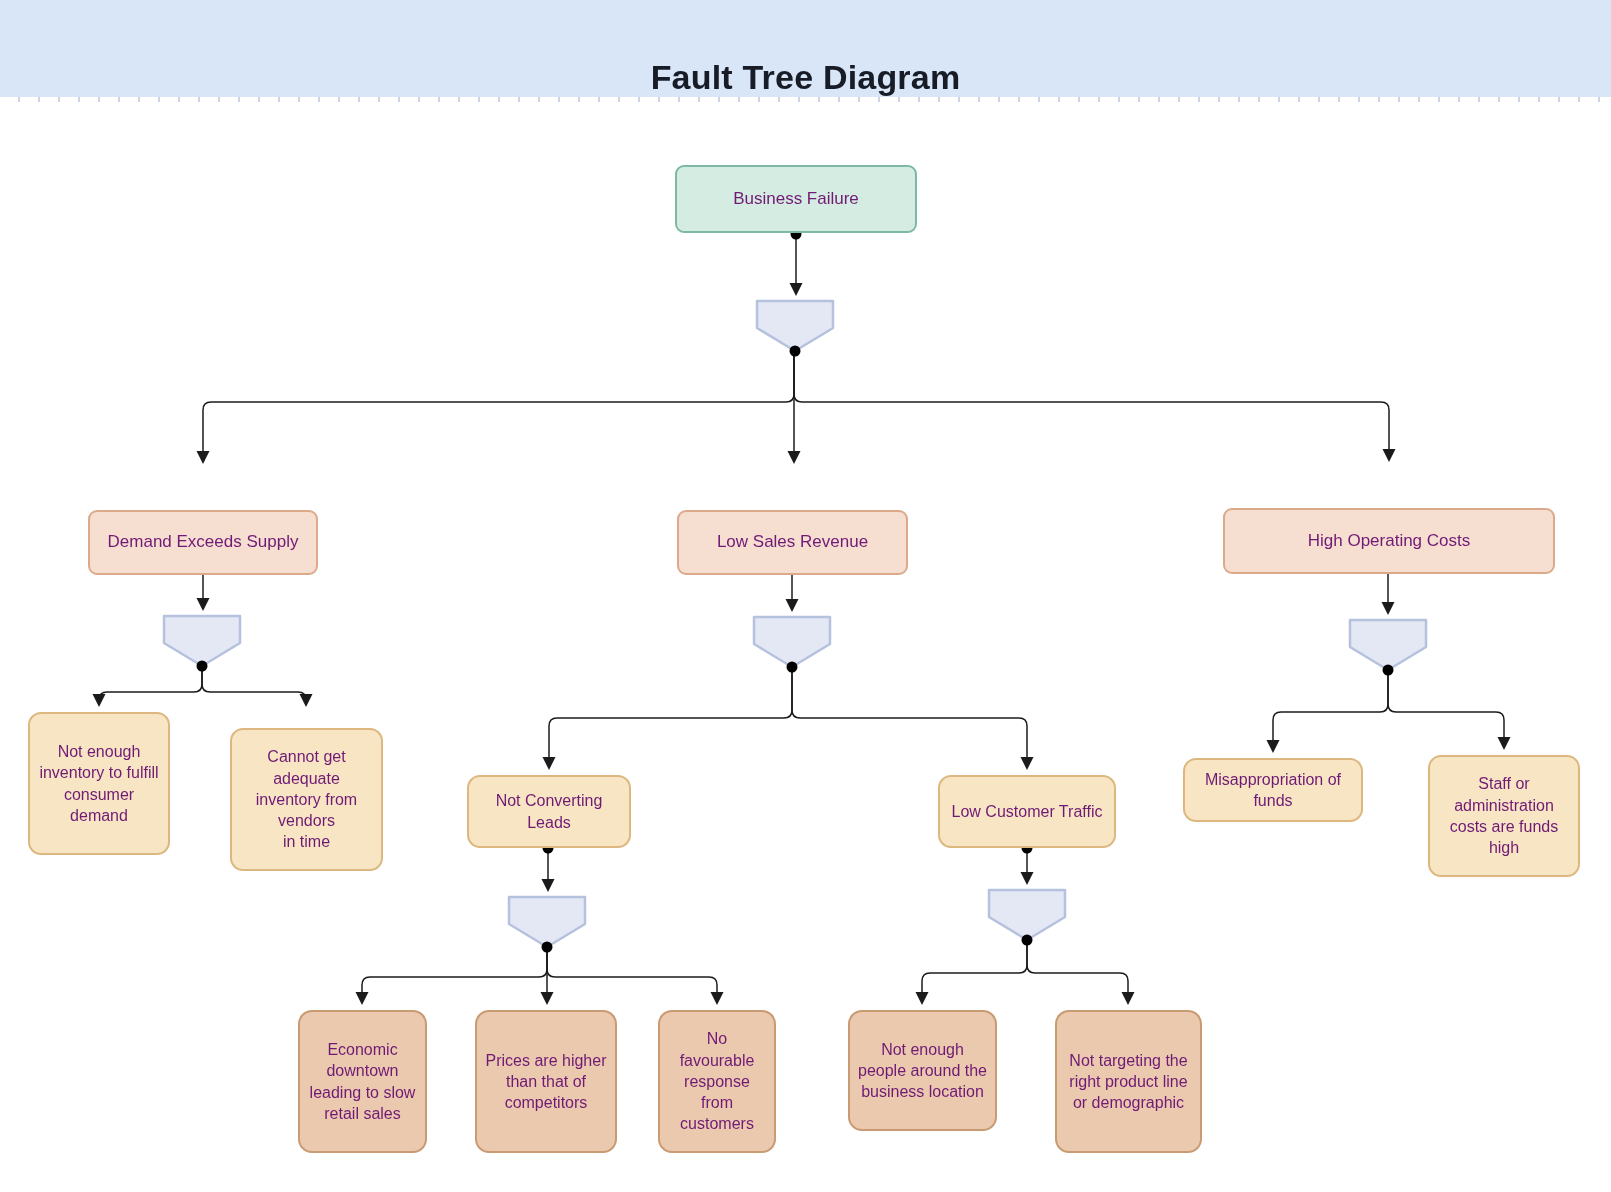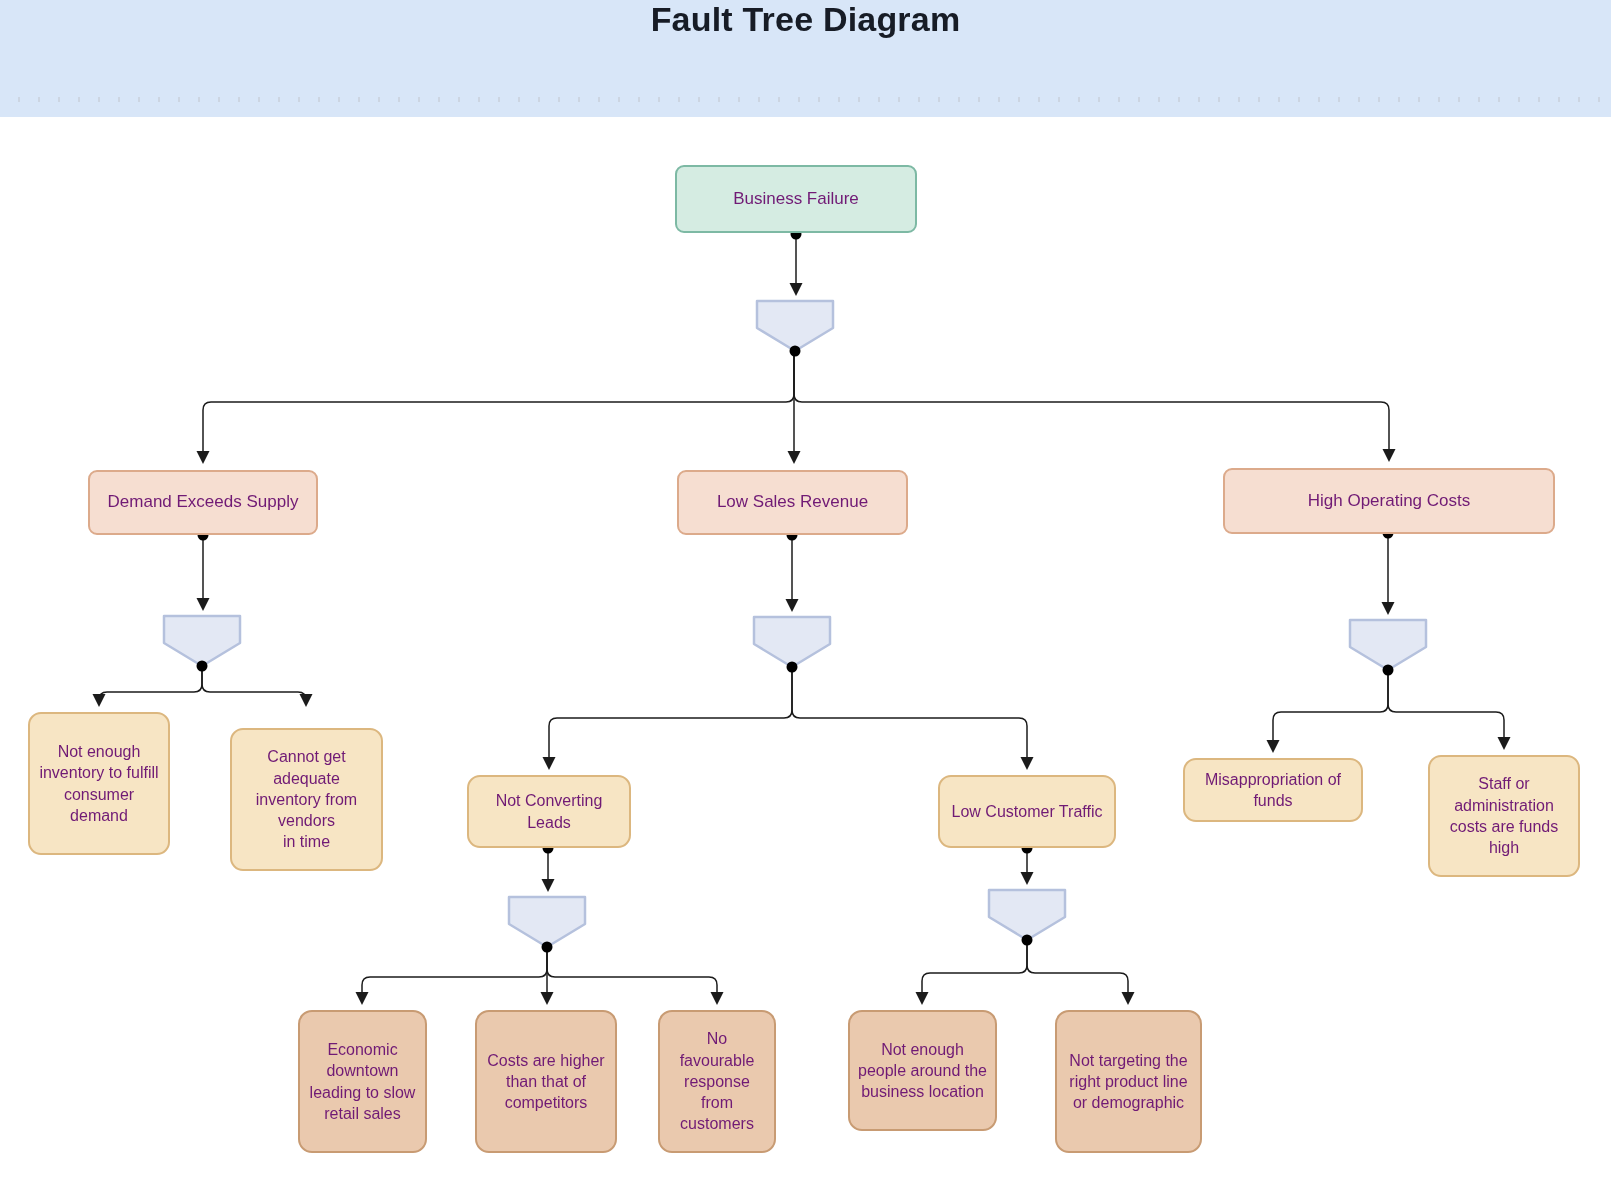--- a/index.html
+++ b/index.html
@@ -10,37 +10,37 @@
     --leaf-fill:#f7e5c4;      --leaf-border:#dcb77f;
     --cause-fill:#eac9ae;     --cause-border:#c89b73;
     --gate-fill:#e3e8f4;      --gate-border:#b5c1dd;
     --connector:#1b1b1b;
   }
   *{margin:0;padding:0;box-sizing:border-box;}
   html,body{width:1611px;height:1192px;overflow:hidden;background:#ffffff;
     font-family:"Liberation Sans","DejaVu Sans",sans-serif;}
   .stage{position:relative;width:1611px;height:1192px;background:#ffffff;}
 
-  .hdr{position:absolute;left:0;top:0;width:1611px;height:117px;
-    background:var(--header-bg);display:flex;align-items:flex-start;justify-content:center;}
+  .hdr{position:absolute;left:0;top:0;width:1611px;height:97px;
+    background:var(--header-bg);display:flex;align-items:flex-end;justify-content:center;}
   .hdr h1{font-size:34px;font-weight:600;color:var(--title-color);letter-spacing:.2px;}
   .ticks{position:absolute;left:0;top:97px;width:1611px;height:5px;
     background:repeating-linear-gradient(to right,transparent 0 18px,#ccd5e2 18px 20px);}
 
   svg.wires{position:absolute;left:0;top:0;width:1611px;height:1192px;z-index:1;}
   svg.wires path.line{fill:none;stroke:var(--connector);stroke-width:1.5;}
   svg.wires path.gate{fill:var(--gate-fill);stroke:var(--gate-border);
     stroke-width:2.5;stroke-linejoin:round;}
   svg.wires circle.dot{fill:#000;}
 
   .node{position:absolute;z-index:2;display:flex;align-items:center;justify-content:center;
     text-align:center;border-radius:11px;border:2px solid;padding:6px 8px;
     font-size:16px;line-height:1.33;color:#701a75;white-space:pre-line;}
   .node.top{background:var(--top-event-fill);border-color:var(--top-event-border);font-size:17px;border-radius:9px;}
-  .node.branch{background:var(--branch-fill);border-color:var(--branch-border);font-size:17px;border-radius:9px;}
+  .node.branch{background:var(--branch-fill);border-color:var(--branch-border);font-size:17px;border-radius:9px;margin-top:40px;}
   .node.leaf{background:var(--leaf-fill);border-color:var(--leaf-border);border-radius:13px;}
   .node.cause{background:var(--cause-fill);border-color:var(--cause-border);border-radius:14px;}
 </style>
 </head>
 <body>
 
 <div class="stage">
 
   <div class="hdr">
     <h1>Fault Tree Diagram</h1>
@@ -136,21 +136,21 @@
     <span>Misappropriation of funds</span>
   </div>
   <div class="node leaf" style="left:1428px;top:755px;width:152px;height:122px">
     <span>Staff or administration costs are funds high</span>
   </div>
 
   <div class="node cause" style="left:298px;top:1010px;width:129px;height:143px">
     <span>Economic downtown leading to slow retail sales</span>
   </div>
   <div class="node cause" style="left:475px;top:1010px;width:142px;height:143px">
-    <span>Costs are higher than that of competitors</span>
+    <span>Prices are higher than that of competitors</span>
   </div>
   <div class="node cause" style="left:658px;top:1010px;width:118px;height:143px">
     <span>No favourable response from customers</span>
   </div>
   <div class="node cause" style="left:848px;top:1010px;width:149px;height:121px">
     <span>Not enough people around the business location</span>
   </div>
   <div class="node cause" style="left:1055px;top:1010px;width:147px;height:143px">
     <span>Not targeting the right product line or demographic</span>
   </div>

